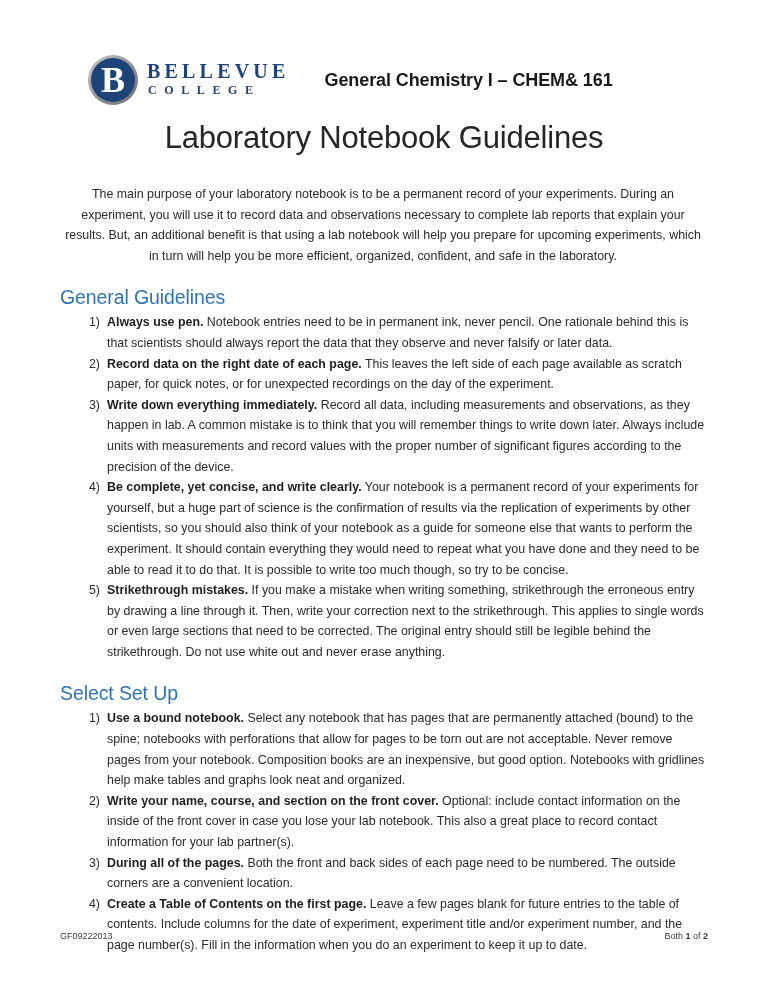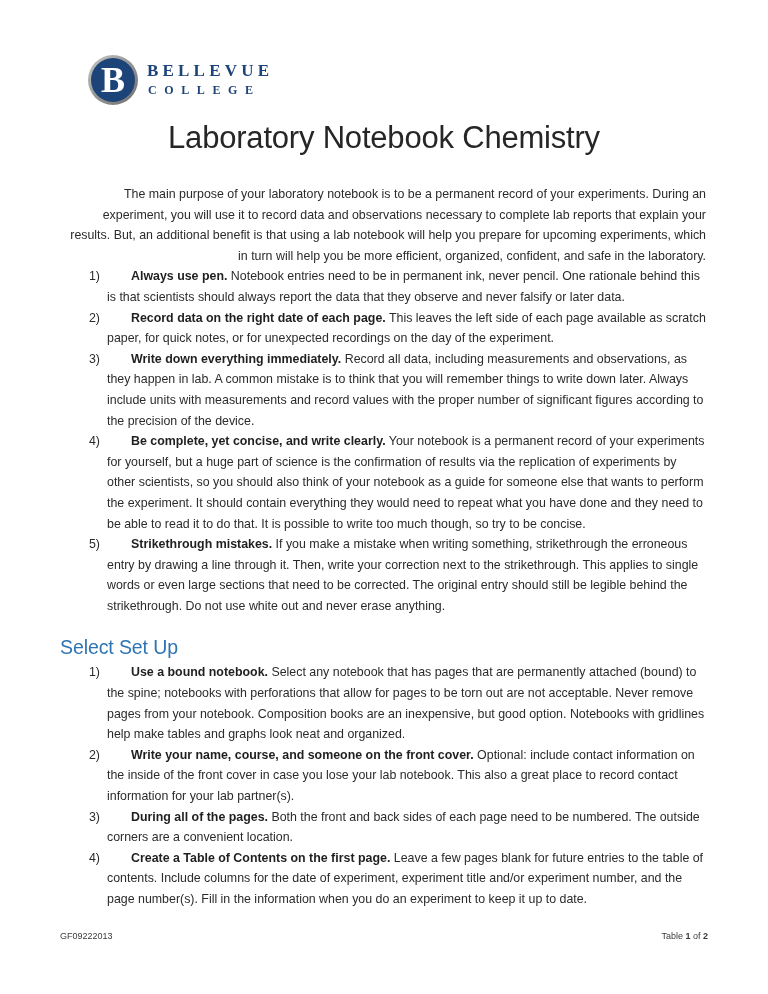--- a/index.html
+++ b/index.html
@@ -74,21 +74,21 @@
   }
 
   .logo-word {
     margin-left: 9px;
     color: #1d4478;
     font-family: "Liberation Serif", serif;
     font-weight: bold;
   }
   .logo-word .l1 {
     display: block;
-    font-size: 17px;
+    font-size: 20px;
     letter-spacing: 4.2px;
     line-height: 20px;
   }
   .logo-word .l2 {
     display: block;
     font-size: 12px;
     letter-spacing: 7.6px;
     line-height: 18px;
     padding-left: 1px;
   }
@@ -112,21 +112,21 @@
     letter-spacing: -0.2px;
     line-height: 40px;
   }
 
   
   .intro {
     margin: 26px 0 0 0;
     font-size: 12.4px;
     line-height: 20.6px;
     color: #2b2b2b;
-    text-align: right;
+    text-align: center;
     padding-right: 2px;
   }
 
   h2.section-heading {
     color: #2e74b5;
     font-size: 19.5px;
     font-weight: normal;
     line-height: 24px;
     margin: 19px 0 3px 0;
     letter-spacing: -0.1px;
@@ -154,21 +154,20 @@
     width: 26px;
     text-align: right;
     font-size: 12.4px;
     line-height: 20.6px;
     color: #2b2b2b;
   }
 
   .li-lead {
     font-weight: bold;
     color: #1f1f1f;
-    margin-left: 24px;
   }
 
   
   .footer {
     position: absolute;
     left: 60px;
     right: 60px;
     bottom: 52px;
     display: flex;
     justify-content: space-between;
@@ -191,43 +190,45 @@
         <div class="ring"></div>
         <div class="disc"></div>
         <div class="bletter">B</div>
       </div>
       <div class="logo-word">
         <span class="l1">BELLEVUE</span>
         <span class="l2">COLLEGE</span>
       </div>
     </div>
 
+    <div class="course-title">General Chemistry I – CHEM&amp; 161</div>
   </div>
 
-  <h1 class="doc-title">Laboratory Notebook Chemistry</h1>
+  <h1 class="doc-title">Laboratory Notebook Guidelines</h1>
 
   <p class="intro">The main purpose of your laboratory notebook is to be a permanent record of your experiments. During an experiment, you will use it to record data and observations necessary to complete lab reports that explain your results. But, an additional benefit is that using a lab notebook will help you prepare for upcoming experiments, which in turn will help you be more efficient, organized, confident, and safe in the laboratory.</p>
 
   <div id="sections-root">
+      <h2 class="section-heading">General Guidelines</h2>
       <ol class="guide-list">
         <li><span class="marker">1)</span><span class="li-lead">Always use pen.</span><span class="li-body"> Notebook entries need to be in permanent ink, never pencil. One rationale behind this is that scientists should always report the data that they observe and never falsify or later data.</span></li>
         <li><span class="marker">2)</span><span class="li-lead">Record data on the right date of each page.</span><span class="li-body"> This leaves the left side of each page available as scratch paper, for quick notes, or for unexpected recordings on the day of the experiment.</span></li>
         <li><span class="marker">3)</span><span class="li-lead">Write down everything immediately.</span><span class="li-body"> Record all data, including measurements and observations, as they happen in lab. A common mistake is to think that you will remember things to write down later. Always include units with measurements and record values with the proper number of significant figures according to the precision of the device.</span></li>
         <li><span class="marker">4)</span><span class="li-lead">Be complete, yet concise, and write clearly.</span><span class="li-body"> Your notebook is a permanent record of your experiments for yourself, but a huge part of science is the confirmation of results via the replication of experiments by other scientists, so you should also think of your notebook as a guide for someone else that wants to perform the experiment. It should contain everything they would need to repeat what you have done and they need to be able to read it to do that. It is possible to write too much though, so try to be concise.</span></li>
         <li><span class="marker">5)</span><span class="li-lead">Strikethrough mistakes.</span><span class="li-body"> If you make a mistake when writing something, strikethrough the erroneous entry by drawing a line through it. Then, write your correction next to the strikethrough. This applies to single words or even large sections that need to be corrected. The original entry should still be legible behind the strikethrough. Do not use white out and never erase anything.</span></li>
       </ol>
       <h2 class="section-heading">Select Set Up</h2>
       <ol class="guide-list">
         <li><span class="marker">1)</span><span class="li-lead">Use a bound notebook.</span><span class="li-body"> Select any notebook that has pages that are permanently attached (bound) to the spine; notebooks with perforations that allow for pages to be torn out are not acceptable. Never remove pages from your notebook. Composition books are an inexpensive, but good option. Notebooks with gridlines help make tables and graphs look neat and organized.</span></li>
-        <li><span class="marker">2)</span><span class="li-lead">Write your name, course, and someone on the front cover.</span><span class="li-body"> Optional: include contact information on the inside of the front cover in case you lose your lab notebook. This also a great place to record contact information for your lab partner(s).</span></li>
+        <li><span class="marker">2)</span><span class="li-lead">Write your name, course, and section on the front cover.</span><span class="li-body"> Optional: include contact information on the inside of the front cover in case you lose your lab notebook. This also a great place to record contact information for your lab partner(s).</span></li>
         <li><span class="marker">3)</span><span class="li-lead">During all of the pages.</span><span class="li-body"> Both the front and back sides of each page need to be numbered. The outside corners are a convenient location.</span></li>
         <li><span class="marker">4)</span><span class="li-lead">Create a Table of Contents on the first page.</span><span class="li-body"> Leave a few pages blank for future entries to the table of contents. Include columns for the date of experiment, experiment title and/or experiment number, and the page number(s). Fill in the information when you do an experiment to keep it up to date.</span></li>
       </ol>
     </div>
 
   <div class="footer">
     <span class="doccode">GF09222013</span>
     <span class="pageno">
-      <span>Table </span><b>1</b><span> of </span><b>2</b>
+      <span>Both </span><b>1</b><span> of </span><b>2</b>
     </span>
   </div>
 
 </div>
 
 </body></html>

